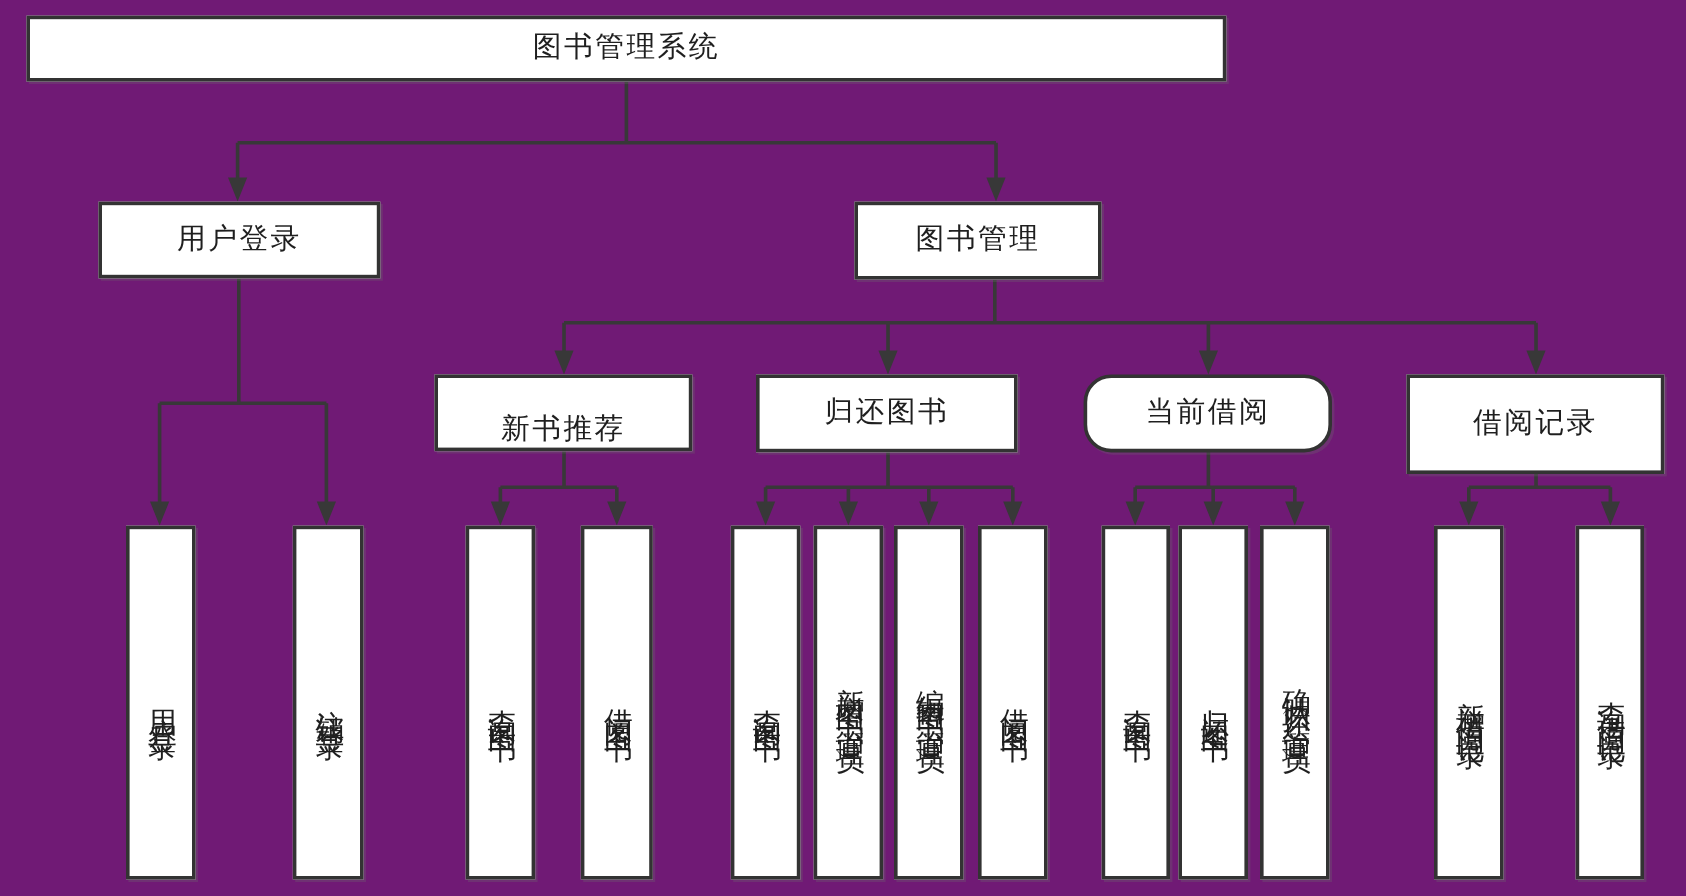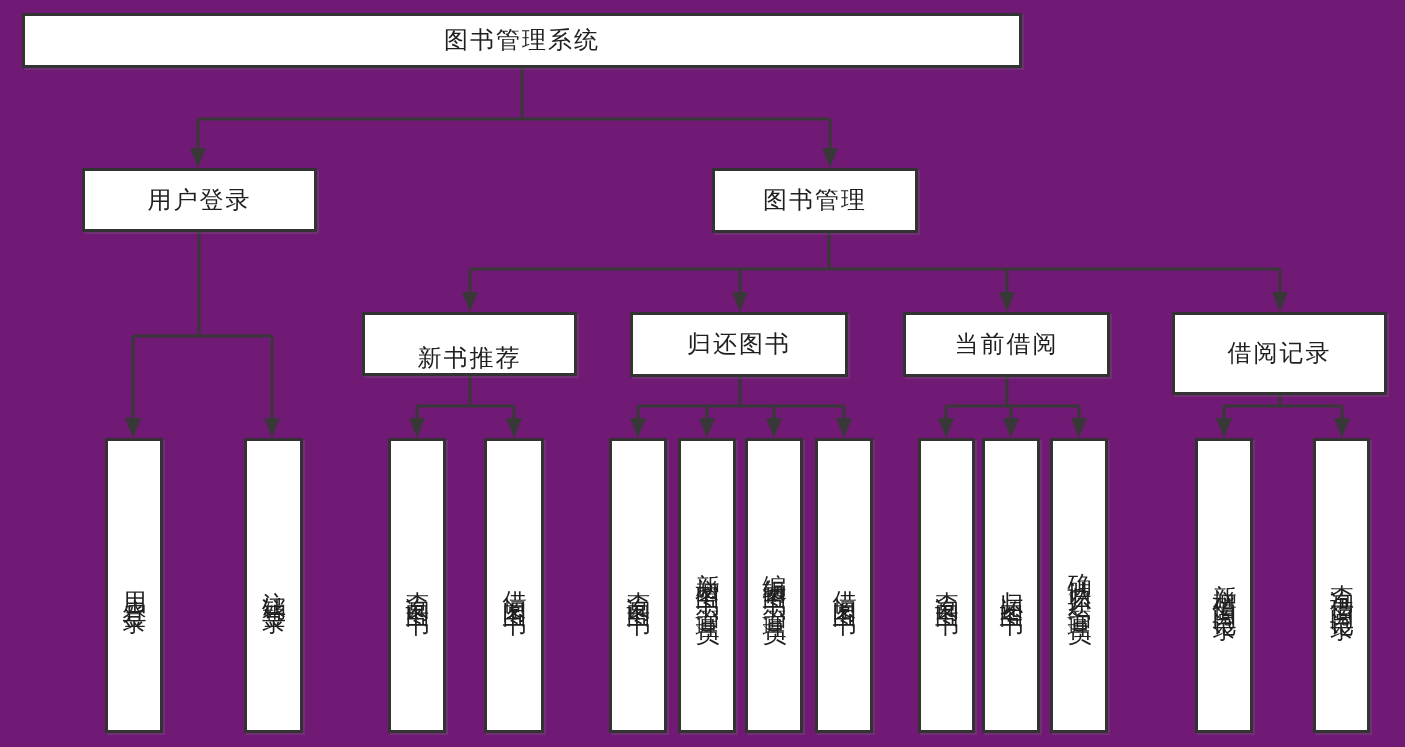--- a/index.html
+++ b/index.html
@@ -127,21 +127,21 @@
   <div class="box h" style="left:712px; top:168px; width:206px; height:65px;">
     <span class="lbl">图书管理</span>
   </div>
 
   <div class="box h" style="left:362px; top:312px; width:215px; height:64px;align-items:flex-end;">
     <span class="lbl">新书推荐</span>
   </div>
   <div class="box h" style="left:630px; top:312px; width:218px; height:65px;">
     <span class="lbl">归还图书</span>
   </div>
-  <div class="box h" style="left:903px; top:312px; width:207px; height:65px;">
+  <div class="box h" style="left:903px; top:312px; width:207px; height:65px;border-radius:23px;">
     <span class="lbl">当前借阅</span>
   </div>
   <div class="box h" style="left:1172px; top:312px; width:215px; height:83px;justify-content:center;">
     <span class="lbl">借阅记录</span>
   </div>
 
   <div class="box v" style="left:105px; top:438px; width:58px; height:295px;">
     <span class="lbl">用户登录</span>
   </div>
   <div class="box v" style="left:244px; top:438px; width:59px; height:295px;">

